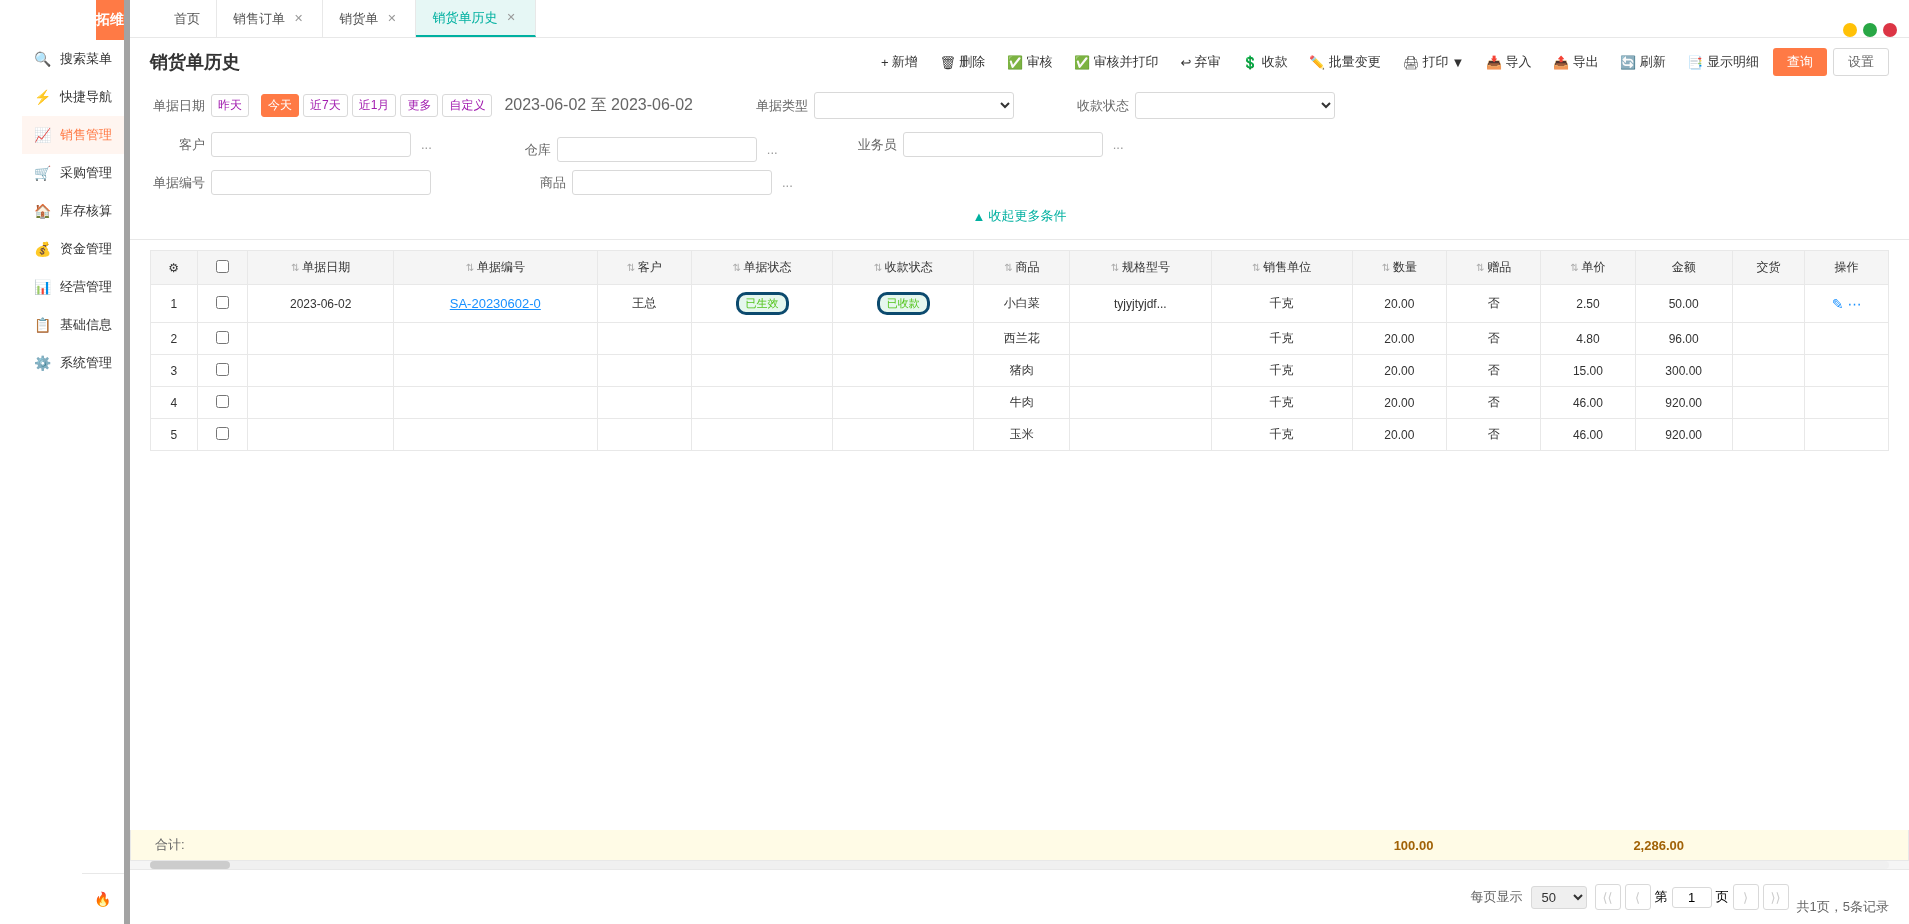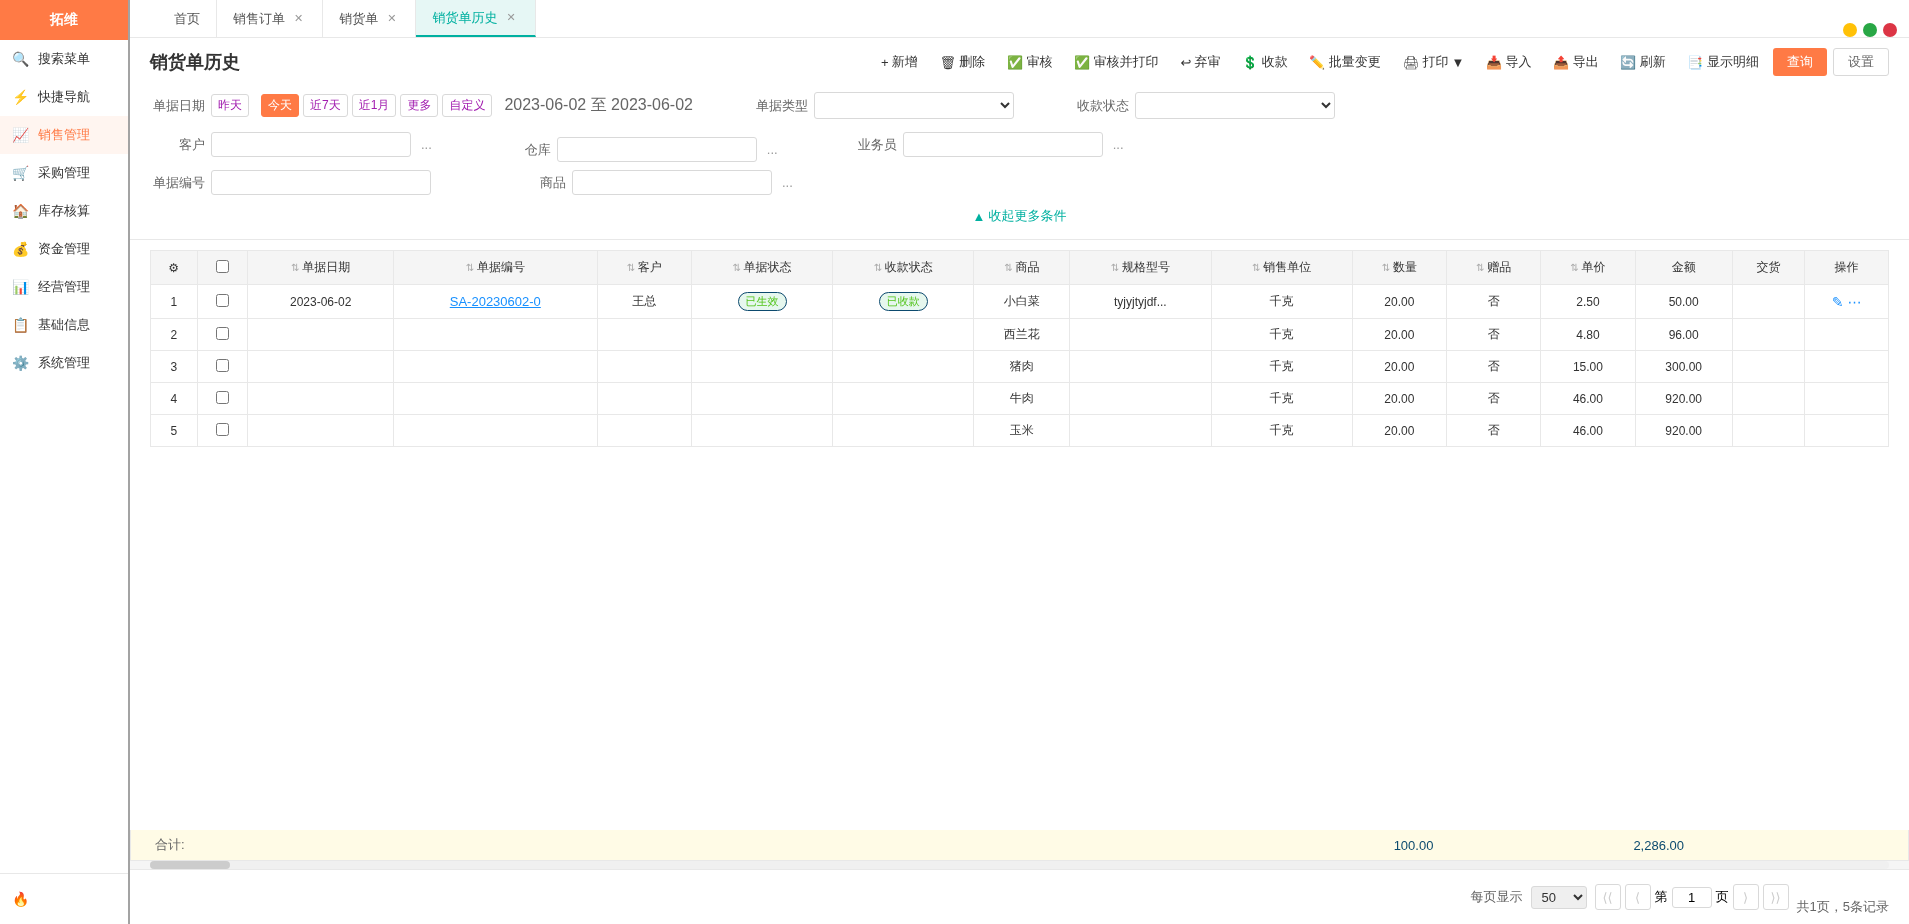--- a/index.html
+++ b/index.html
@@ -2,24 +2,25 @@
 <html><head>
   <meta charset="utf-8">
   <style>
     * { box-sizing: border-box; margin: 0; padding: 0; font-family: 'Microsoft YaHei', Arial, sans-serif; font-size: 13px; }
     body { display: flex; height: 924px; overflow: hidden; background: #f5f5f5; }
 
     
     .sidebar {
       width: 130px;
       background: #fff;
-      border-right: 2px solid #a3a3a3;
+      border-right: 6px solid #a3a3a3;
       display: flex;
       flex-direction: column;
       flex-shrink: 0;
+      align-items: flex-end;
     }
     .sidebar-logo {
       height: 40px;
       background: #ff7a45;
       display: flex;
       align-items: center;
       justify-content: center;
       color: #fff;
       font-size: 14px;
       font-weight: bold;
@@ -276,42 +277,42 @@
     }
     .col-settings { background: #f5f5f5; }
     .th-sort { cursor: pointer; }
     .th-sort::before { content: '⇅ '; color: #aaa; font-size: 10px; }
     .status-badge {
       display: inline-block;
       padding: 1px 7px;
       border-radius: 10px;
       font-size: 11px;
     }
-    .badge-active { background: #e6f7ee; color: #52c41a; border: 1px solid #0c4a6e; }
+    .badge-active { background: #e6f7ee; color: #52c41a; border: 3px solid #0c4a6e; }
     .link-blue { color: #1890ff; cursor: pointer; text-decoration: underline; }
 
     
     .table-footer {
       background: #fffbe6;
       border: 1px solid #e8e8e8;
       border-top: none;
       padding: 6px 24px;
       display: flex;
       align-items: center;
       flex-shrink: 0;
     }
     .footer-label { color: #666; min-width: 60px; }
     .footer-values {
       flex: 1;
       display: flex;
       justify-content: flex-end;
       padding-right: 200px;
       gap: 200px;
     }
-    .footer-val { color: #0c4a6e; font-weight: 400; }
+    .footer-val { color: #a16207; font-weight: 700; }
 
     
     .pagination-bar {
       display: flex;
       align-items: center;
       justify-content: flex-end;
       padding: 8px 20px;
       background: #fff;
       border-top: 1px solid #e8e8e8;
       gap: 8px;

